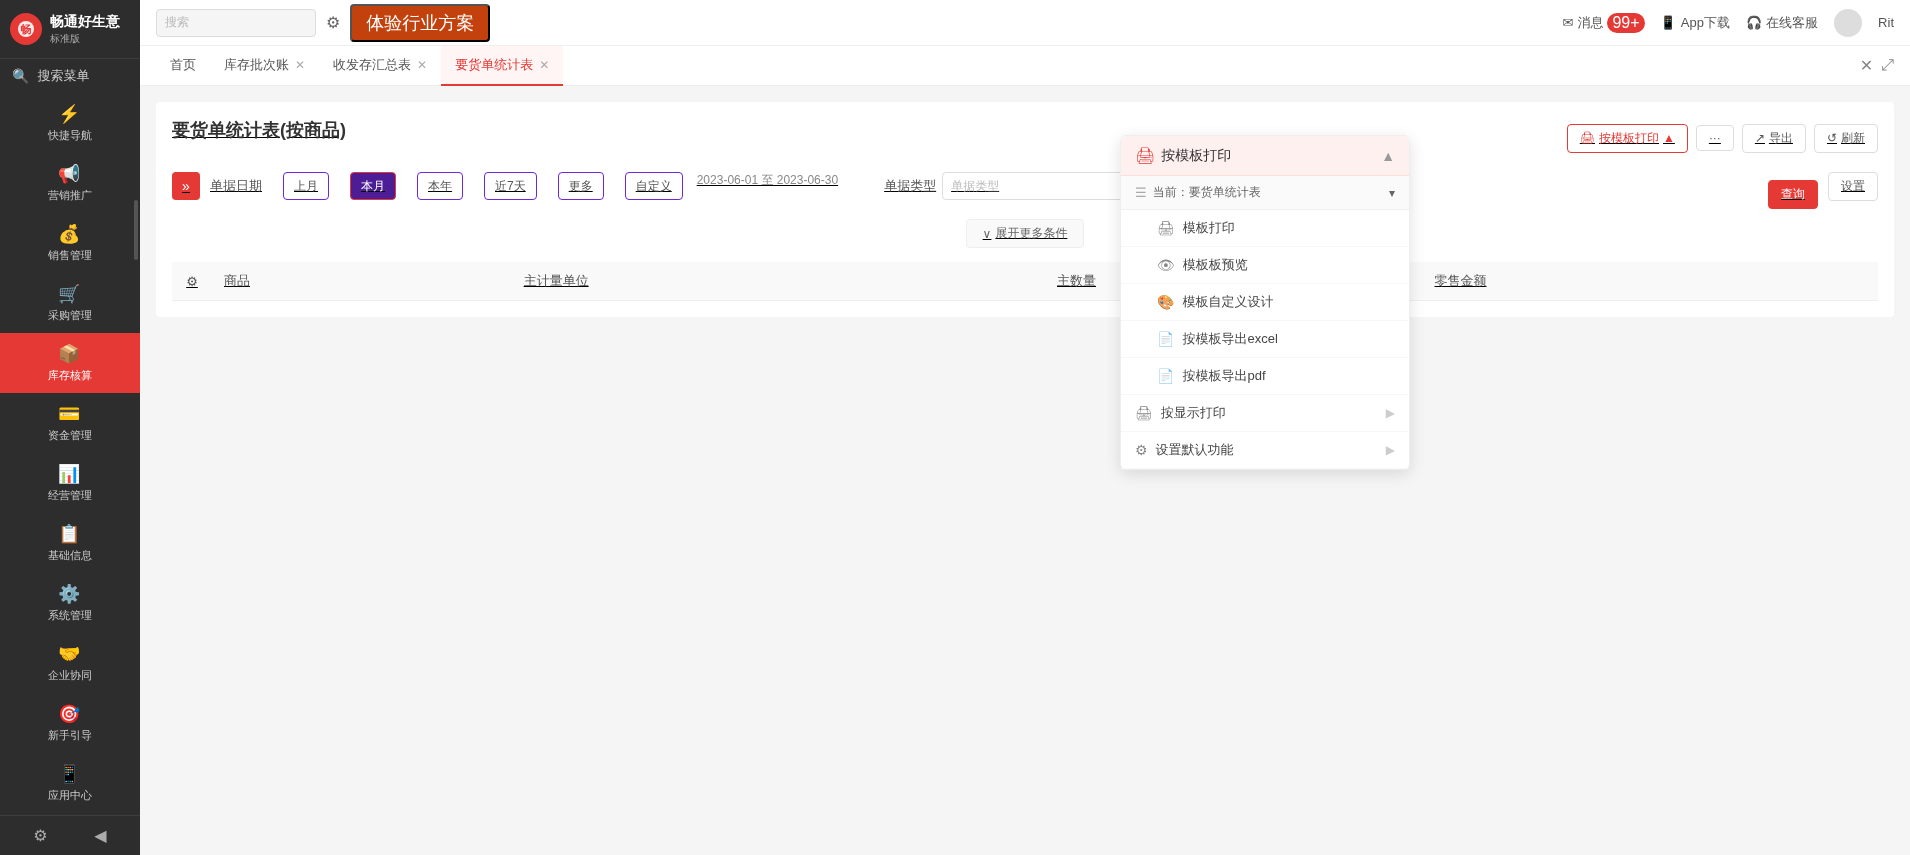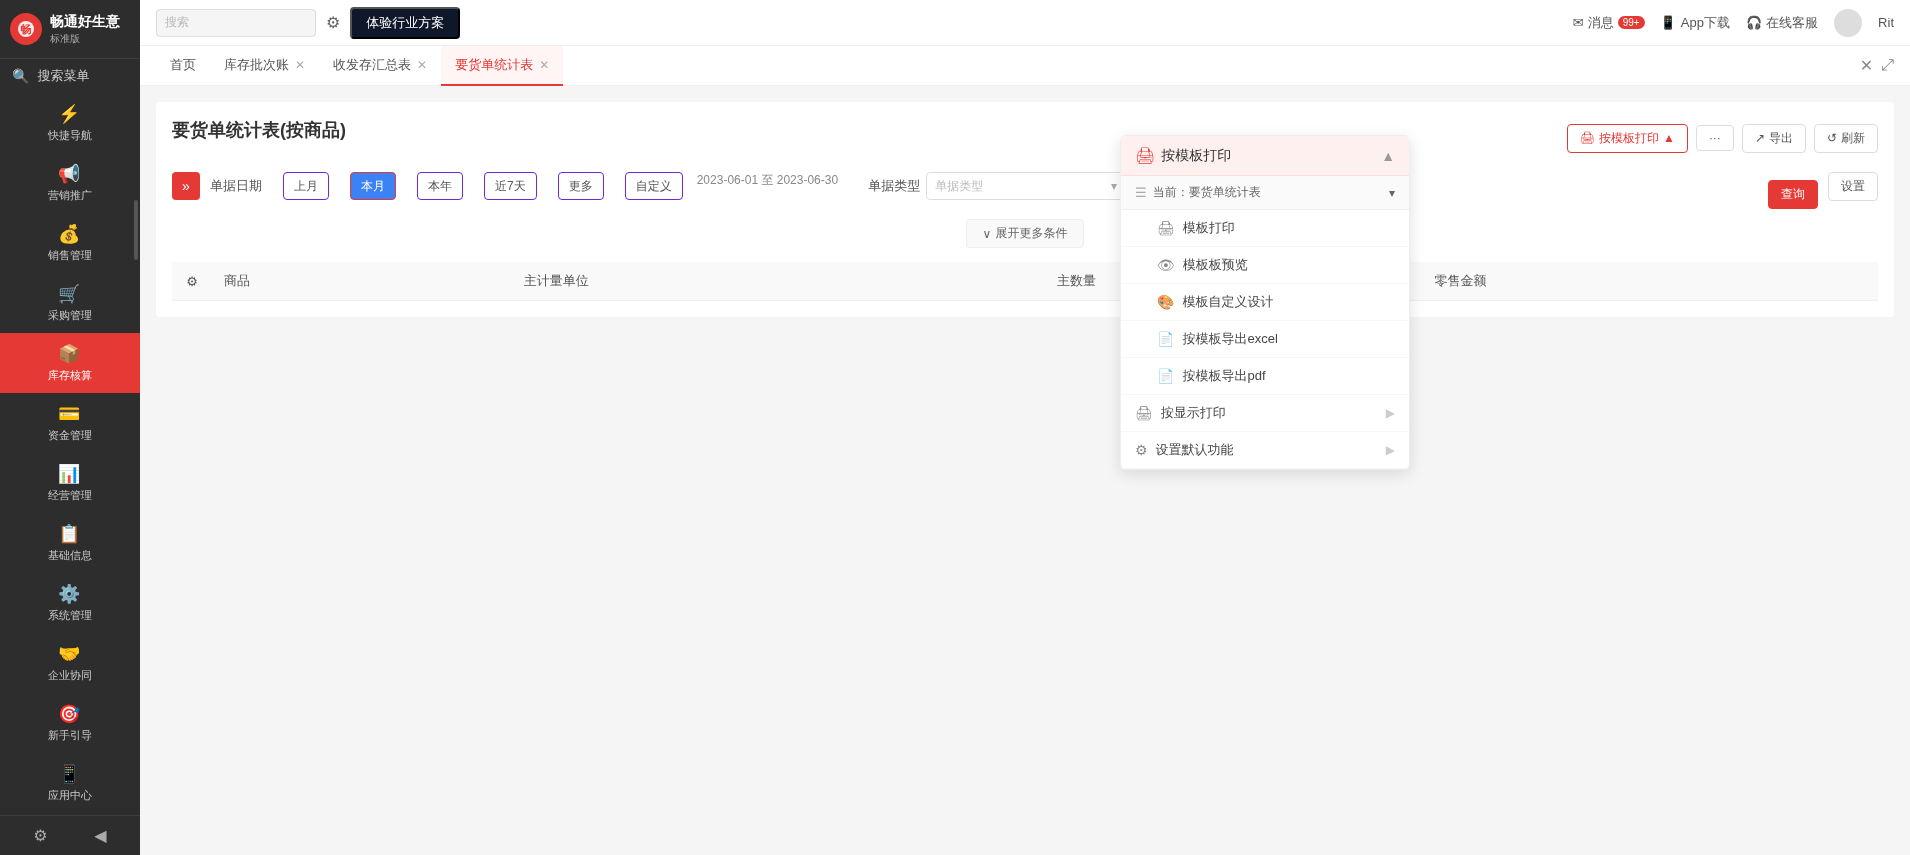--- a/index.html
+++ b/index.html
@@ -98,30 +98,30 @@
       border: 1px solid #ddd;
       border-radius: 4px;
       padding: 0 8px;
       font-size: 12px;
       color: #999;
       display: flex;
       align-items: center;
     }
     .topbar-gear { font-size: 16px; color: #666; cursor: pointer; }
     .topbar-trial {
-      background: #0f172a;
+      background: #c2410c;
       color: #fff;
       padding: 5px 14px;
       border-radius: 4px;
-      font-size: 13px;
+      font-size: 18px;
       cursor: pointer;
     }
     .topbar-right { display: flex; align-items: center; gap: 16px; }
     .topbar-right-item { display: flex; align-items: center; gap: 4px; font-size: 13px; color: #555; cursor: pointer; }
-    .badge { background: #e53935; color: #fff; border-radius: 10px; padding: 1px 5px; font-size: 10px; }
+    .badge { background: #e53935; color: #fff; border-radius: 10px; padding: 1px 5px; font-size: 16px; }
     .user-avatar { width: 28px; height: 28px; background: #ddd; border-radius: 50%; }
     .user-name { font-size: 13px; color: #555; }
 
     
     .tabs {
       height: 40px;
       background: #fff;
       display: flex;
       align-items: center;
       padding: 0 16px;
@@ -139,21 +139,21 @@
       border-bottom: 2px solid transparent;
       gap: 6px;
     }
     .tab.active { color: #e53935; border-bottom-color: #e53935; background: #fff5f5; align-items: center; }
     .tab .close-btn { font-size: 12px; color: #aaa; }
 
     .tab-window-btns { margin-left: auto; display: flex; gap: 8px; }
     .tab-window-btn { font-size: 16px; color: #888; cursor: pointer; }
 
     
-    .page-content { flex: 1; overflow: auto; padding: 16px; background: #f5f5f5; }
+    .page-content { flex: 1; overflow: auto; padding: 16px; background: #f5f5f5; text-decoration: underline; }
 
     .page-card { background: #fff; border-radius: 4px; padding: 16px; }
     .page-title { font-size: 18px; font-weight: bold; color: #333; margin-bottom: 16px; }
 
     
     .filter-bar { display: flex; align-items: flex-start; gap: 10px; margin-bottom: 10px; flex-wrap: wrap; }
     .filter-expand-btn {
       width: 28px; height: 28px;
       background: #e53935;
       border-radius: 4px;
@@ -170,21 +170,21 @@
     .date-btn {
       height: 28px;
       padding: 0 10px;
       border: 1px solid #6d28d9;
       border-radius: 4px;
       background: #fff;
       font-size: 12px;
       color: #555;
       cursor: pointer;
     }
-    .date-btn.active { background: #3b82f6; color: #fff; border-color: #e53935; }
+    .date-btn.active { background: #4c1d95; color: #fff; border-color: #e53935; }
 
     .filter-select {
       height: 28px;
       padding: 0 8px;
       border: 1px solid #ddd;
       border-radius: 4px;
       background: #fff;
       font-size: 12px;
       color: #555;
       min-width: 180px;
@@ -494,21 +494,21 @@
           <button class="date-btn">上月</button>
           <button class="date-btn active">本月</button>
           <button class="date-btn">本年</button>
           <button class="date-btn">近7天</button>
           <button class="date-btn">更多</button>
           <button class="date-btn">自定义</button>
         </div>
         <div style="display:flex; flex-direction:column; margin-left:4px;">
           <span style="font-size:12px; color:#888;">2023-06-01 至 2023-06-30</span>
         </div>
-        <div class="filter-type-group" style="margin-left:20px;">
+        <div class="filter-type-group" style="margin-left:36px;">
           <span class="filter-label">单据类型</span>
           <div class="filter-select" style="min-width:200px;">
             <span style="color:#bbb;">单据类型</span>
             <span class="chevron">▾</span>
           </div>
         </div>
         <div class="filter-type-group" style="margin-left:10px;">
           <span class="filter-label">要货单</span>
         </div>
         <button class="toolbar-btn primary" style="margin-left:auto;margin-top:8px;">

